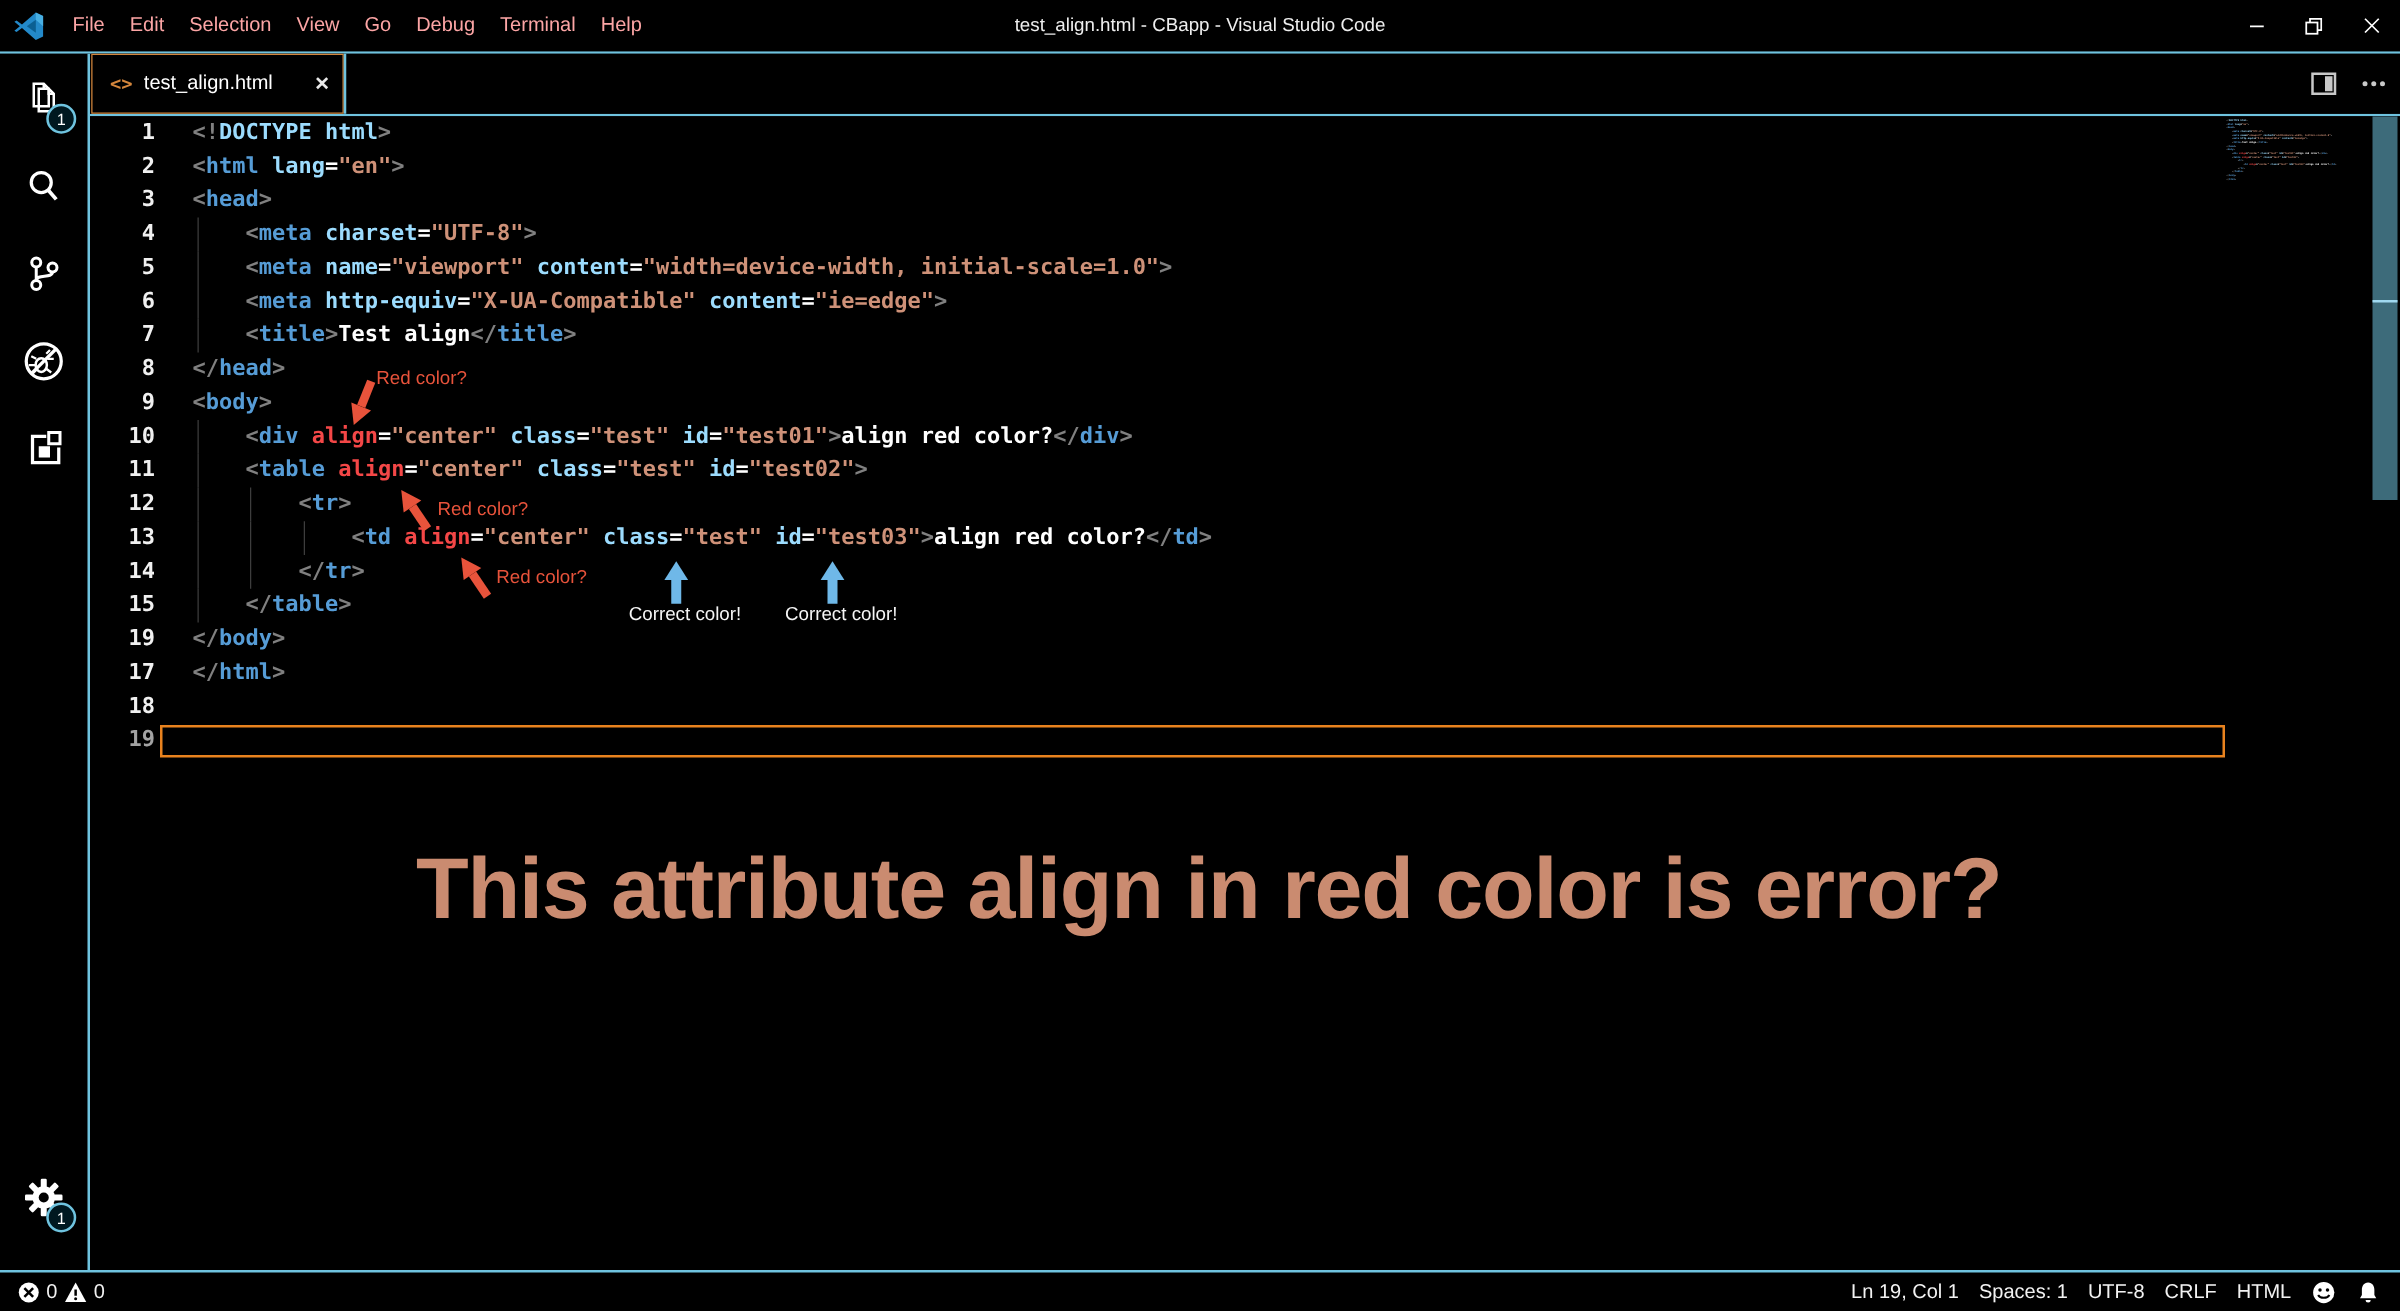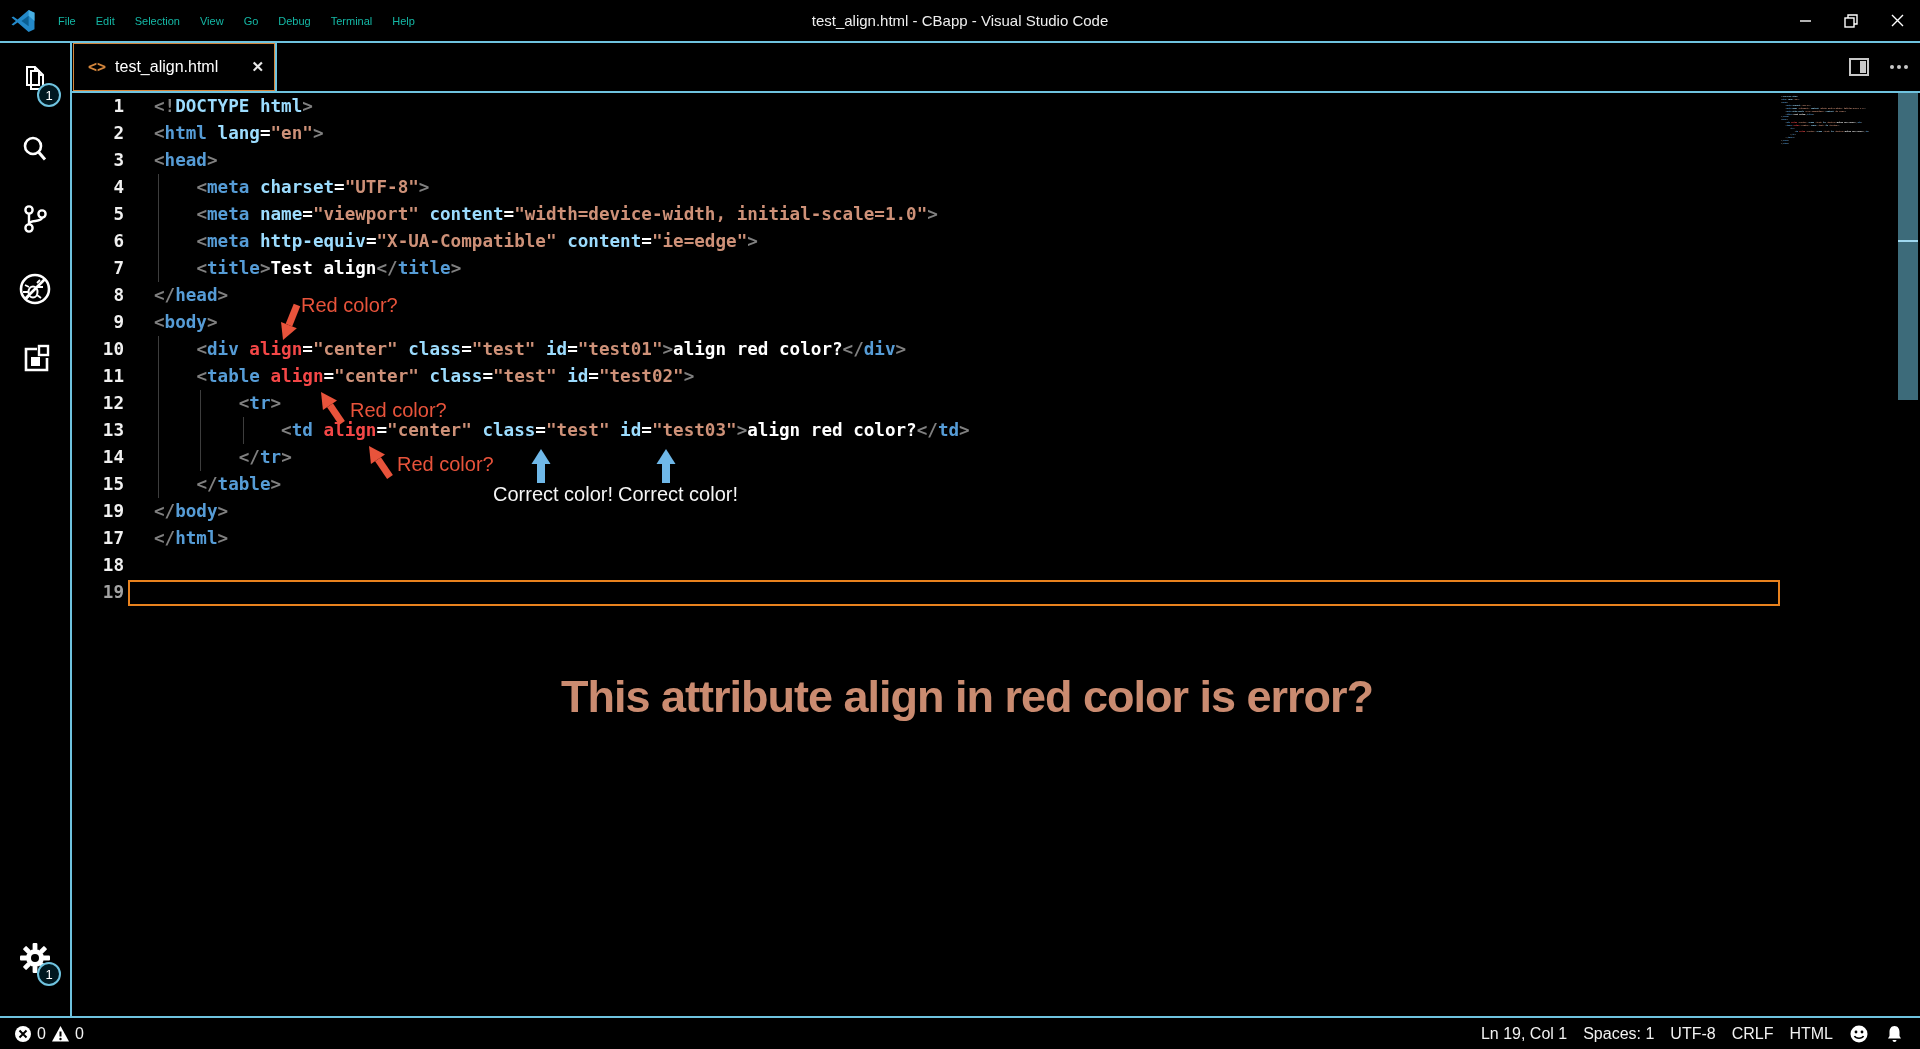--- a/index.html
+++ b/index.html
@@ -3,21 +3,21 @@
 <meta charset="utf-8">
 <style>
   * { margin:0; padding:0; box-sizing:border-box; }
   html,body { width:1920px; height:1049px; background:#000; overflow:hidden;
     font-family:"Liberation Sans", sans-serif; }
 
   
   .titlebar { position:relative; height:41px; background:#000; display:flex; align-items:center; }
   .logo { width:26px; height:26px; margin:0 12px 0 10px; }
   .menubar { display:flex; align-items:center; height:100%; }
-  .menu-item { color:#14b8a6; font-size:11px; padding:0 10px; height:100%;
+  .menu-item { color:#fca5a5; font-size:16px; padding:0 10px; height:100%;
     display:flex; align-items:center; cursor:default; }
   .win-title { position:absolute; left:0; right:0; text-align:center; color:#eeeeee;
     font-size:15px; pointer-events:none; }
   .win-controls { position:absolute; right:0; top:0; height:41px; display:flex; }
   .win-btn { width:46px; height:41px; display:flex; align-items:center; justify-content:center; }
 
   .h-border { height:2px; background:#6fc3df; }
 
   
   .main { display:flex; height:973px; }
@@ -54,26 +54,26 @@
   .deco { width:28px; flex:none; }
   .line-text { white-space:pre; position:relative; }
   .guide { position:absolute; top:0; bottom:0; width:1px; background:#3d3d3d; }
   .tk-g{color:#808080} .tk-b{color:#569cd6} .tk-l{color:#9cdcfe}
   .tk-o{color:#ce9178} .tk-r{color:#f44747} .tk-w{color:#ffffff}
 
   .current-line-box { position:absolute; left:56px; top:487px; width:1652px; height:26px;
     border:2px solid #e8821e; }
 
   .anno-svg { position:absolute; left:0; top:0; width:100%; height:100%; pointer-events:none; }
-  .anno-label { position:absolute; font-size:20px; white-space:nowrap; }
+  .anno-label { position:absolute; font-size:15px; white-space:nowrap; }
   .anno-label.red { color:#e8533b; }
   .anno-label.blue { color:#f5f5f5; width:100px; text-align:right; }
 
   .big-text { position:absolute; left:0; top:578px; width:1790px; text-align:center;
-    color:#ca8b70; font-size:45px; font-weight:bold; letter-spacing:-1px; white-space:nowrap; }
+    color:#ca8b70; font-size:69px; font-weight:bold; letter-spacing:-1px; white-space:nowrap; }
 
   .minimap { position:absolute; left:1709px; top:2px; width:116px; height:200px; overflow:hidden; }
   .minimap-content { font-family:"DejaVu Sans Mono", monospace; font-weight:bold; font-size:17.6px;
     line-height:27px; white-space:pre; transform:scale(0.108); transform-origin:0 0; }
 
   .scrollbar { position:absolute; left:1826px; top:0; width:20px; height:100%; background:#000; }
   .scroll-slider { position:absolute; left:0; top:0; width:100%; height:307px;
     background:rgba(111,195,223,0.55); }
   .overview-mark { position:absolute; left:0; top:147px; width:100%; height:2px;
     background:#9fd8ef; }

